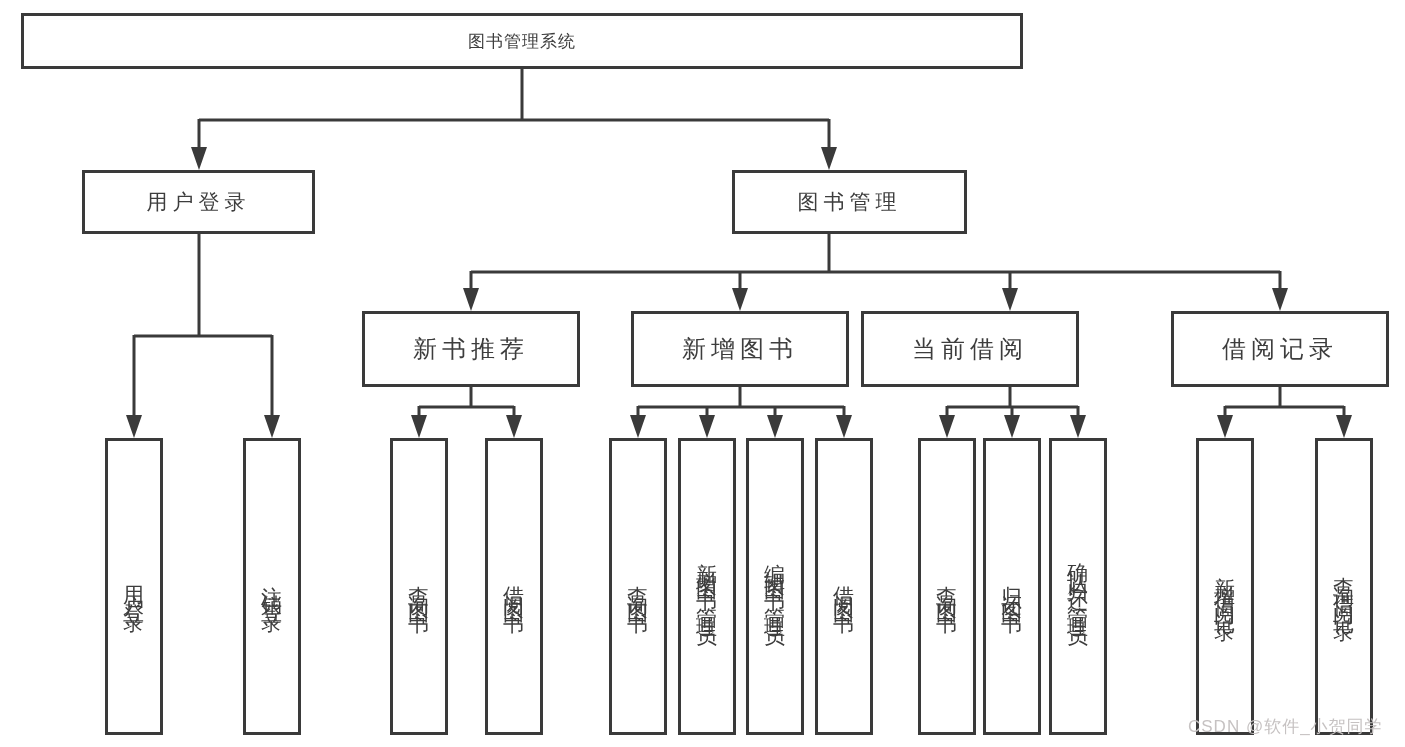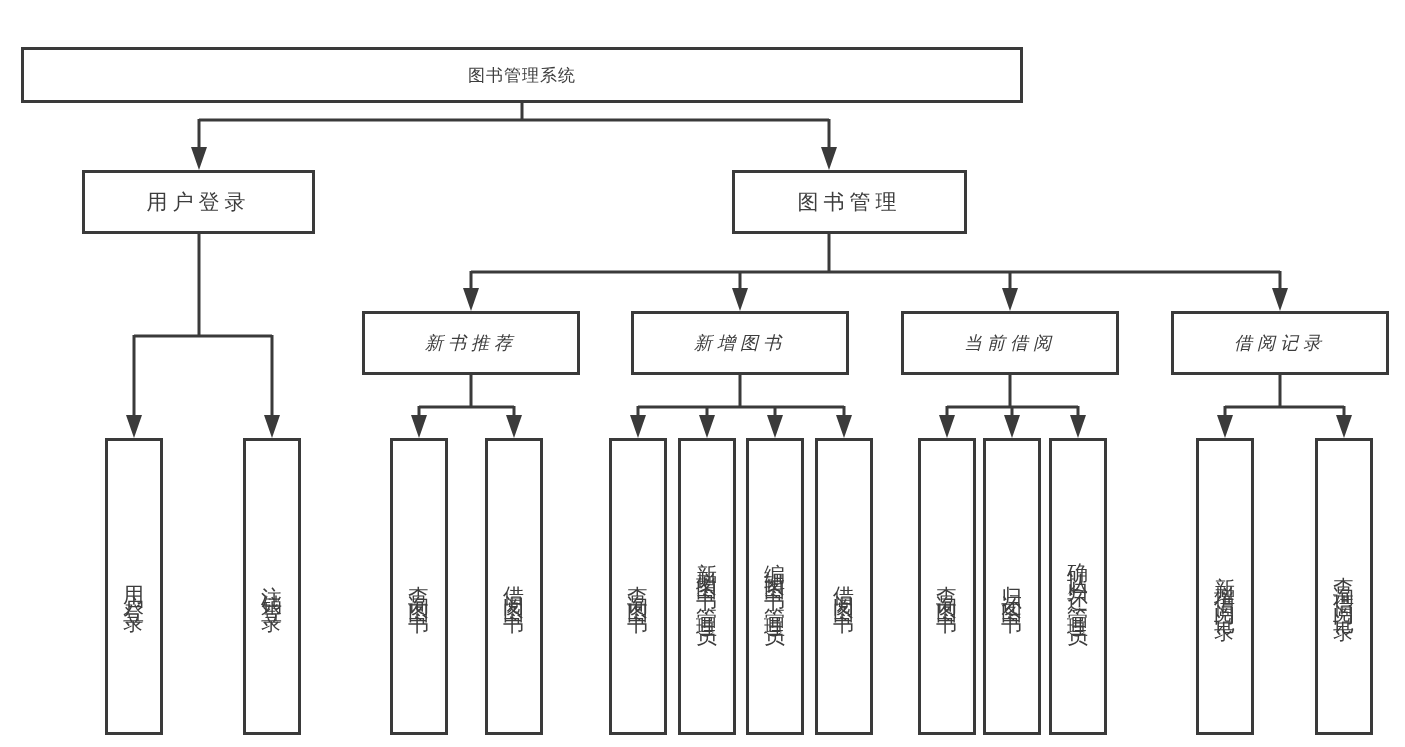--- a/index.html
+++ b/index.html
@@ -31,33 +31,31 @@
     display: flex;
     align-items: center;
     justify-content: center;
     text-align: center;
   }
   .root-box {
     left: 21px; top: 13px;
     width: 1002px; height: 56px;
     font-size: 17px;
     letter-spacing: 1px;
-    margin-top: 34px;
   }
   .lvl-box {
     top: 170px; height: 64px;
     font-size: 21px;
     letter-spacing: 5px;
   }
   .lvl3-box {
-    top: 311px; height: 64px;
+    top: 311px; height: 76px;
     width: 218px;
-    font-size: 18px;
+    font-size: 24px;
     letter-spacing: 5px;
-    font-style: italic;
   }
   .leaf-box {
     top: 438px; height: 297px;
     width: 58px;
     writing-mode: vertical-rl;
     text-orientation: mixed;
     font-size: 21px;
     letter-spacing: 9px;
     line-height: 1;
   }
@@ -118,35 +116,36 @@
     </g>
   </svg>
 
   <div class="box root-box">图书管理系统</div>
 
   <div class="box lvl-box" style="left:82px; width:233px;">用户登录</div>
   <div class="box lvl-box" style="left:712px; width:235px;margin-left:20px;">图书管理</div>
 
   <div class="box lvl3-box" style="left:362px;">新书推荐</div>
   <div class="box lvl3-box" style="left:631px;">新增图书</div>
-  <div class="box lvl3-box" style="left:901px;">当前借阅</div>
+  <div class="box lvl3-box" style="left:861px;">当前借阅</div>
   <div class="box lvl3-box" style="left:1171px;">借阅记录</div>
 
   <div class="box leaf-box" style="left:105px;">用户登录</div>
   <div class="box leaf-box" style="left:243px;">注销登录</div>
 
   <div class="box leaf-box" style="left:390px;">查询图书</div>
   <div class="box leaf-box" style="left:485px;">借阅图书</div>
 
   <div class="box leaf-box" style="left:609px;">查询图书</div>
   <div class="box leaf-box" style="left:678px;">新增图书（管理员）</div>
   <div class="box leaf-box" style="left:746px;">编辑图书（管理员）</div>
   <div class="box leaf-box" style="left:815px;">借阅图书</div>
 
   <div class="box leaf-box" style="left:918px;">查询图书</div>
   <div class="box leaf-box" style="left:983px;">归还图书</div>
   <div class="box leaf-box" style="left:1049px;">确认归还（管理员）</div>
 
   <div class="box leaf-box" style="left:1196px;">新增借阅记录</div>
   <div class="box leaf-box" style="left:1315px;">查询借阅记录</div>
 
+  <div class="watermark">CSDN @软件_小贺同学</div>
 
 </div>
 
 </body></html>

